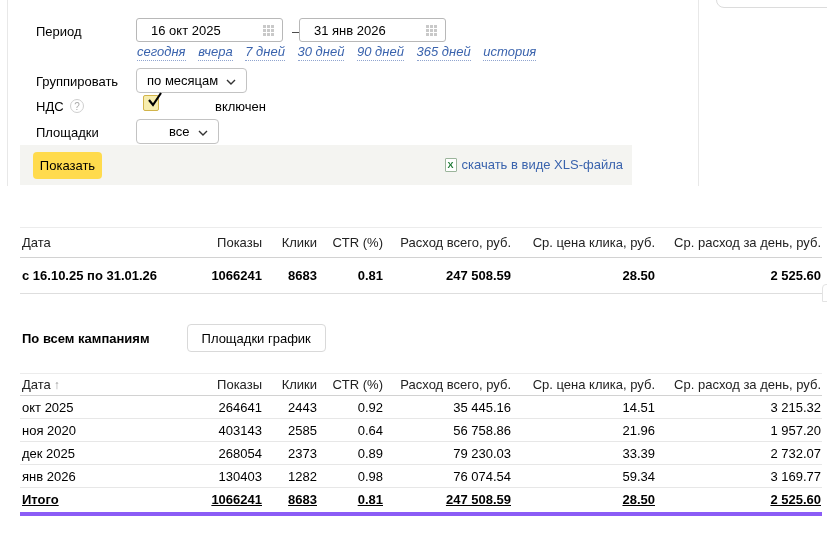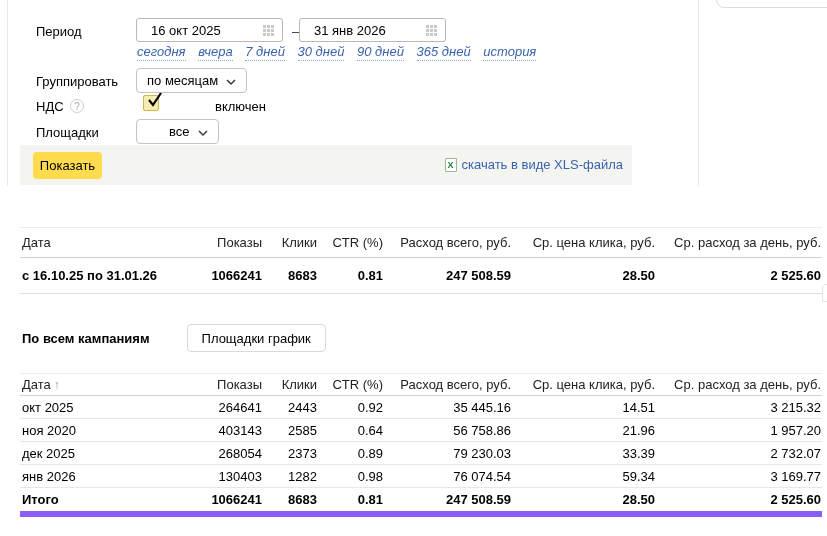--- a/index.html
+++ b/index.html
@@ -122,21 +122,21 @@
     margin-left:37px; height:28px; padding:0 14px;
     background:#fff; border:1px solid #d9d9d9; border-radius:4px;
     font-family:"Liberation Sans", sans-serif; font-size:13px; color:#000;
     cursor:pointer;
   }
 
   .t2 { top:373px; }
   .t2 th { height:22px; cursor:pointer; }
   .t2 td { height:23px; }
   .t2 .total-row td {
-    height:26px; font-weight:bold; border-bottom:6px solid #8b5cf6;
+    height:26px; font-weight:bold; border-bottom:4px solid #8b5cf6;text-decoration:underline;
   }
   .sort-arrow { color:#999; margin-left:3px; font-size:12px; }
 </style>
 </head>
 <body>
 
 <div class="abs red-dash"></div>
 <div class="abs tr-panel"></div>
 <div class="abs right-cut"></div>
 

